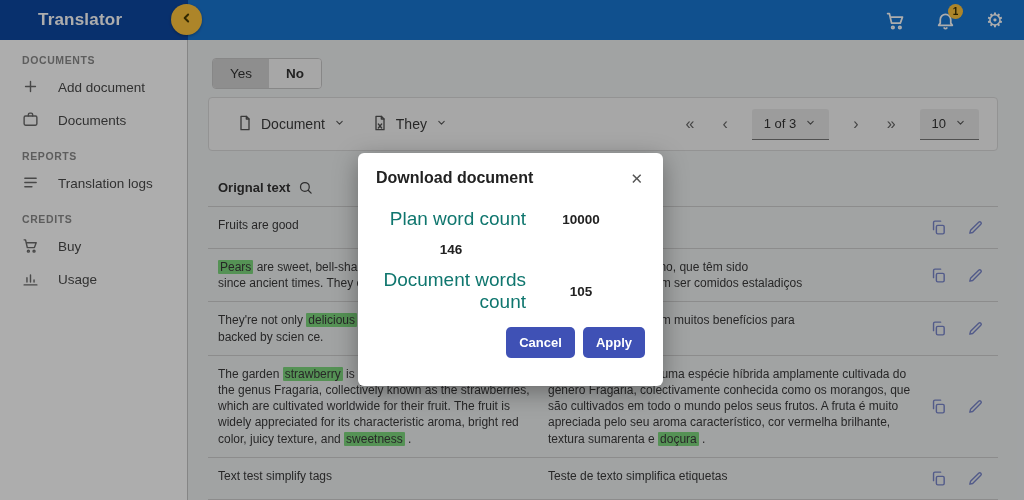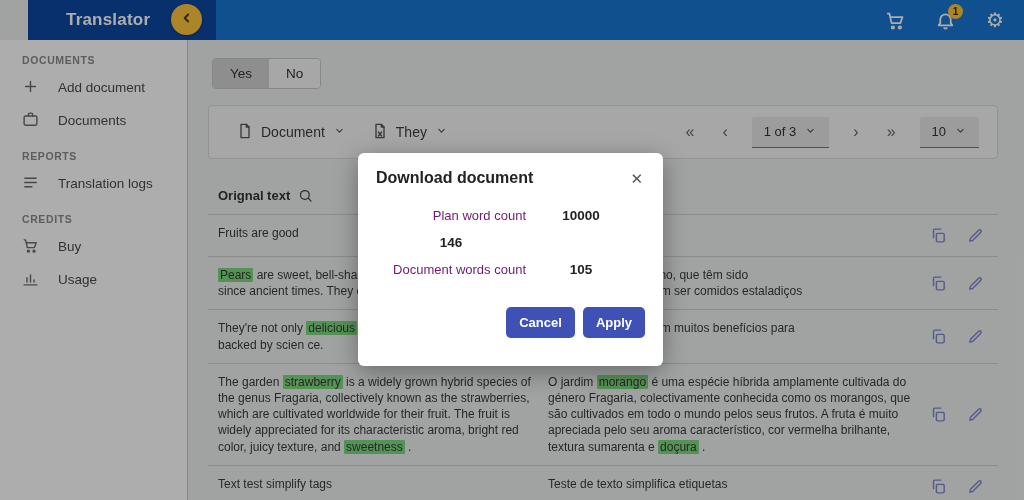--- a/index.html
+++ b/index.html
@@ -3,21 +3,21 @@
 <meta charset="utf-8">
 <style>
   * { margin:0; padding:0; box-sizing:border-box; }
   html,body { width:1024px; height:500px; }
   body {
     font-family:"Liberation Sans", sans-serif;
     position:relative; overflow:hidden;
     background:#eef0f1;
   }
   
-  .topbar { position:absolute; top:0; left:0; right:0; height:40px; background:var(--bar-right,#1976d2); z-index:5;margin-left:28px; }
+  .topbar { position:absolute; top:0; left:0; right:0; height:40px; background:var(--bar-right,#1976d2); z-index:5; }
   .topbar-left { position:absolute; top:0; left:0; width:188px; height:40px; background:var(--bar-left,#0d47a1); display:flex; align-items:center; }
   .app-title { color:#fff; font-size:17px; font-weight:bold; margin-left:38px; letter-spacing:.2px; }
   .fab { position:absolute; left:171px; top:4px; width:31px; height:31px; border-radius:50%;
          background:var(--amber,#ffc43d); border:none; display:flex; align-items:center; justify-content:center;
          color:#4a3b00; cursor:pointer; z-index:6; box-shadow:0 1px 3px rgba(0,0,0,.3); }
   .fab svg { width:14px; height:14px; }
   .topbar-icons { position:absolute; right:18px; top:0; height:40px; display:flex; align-items:center; gap:28px; }
   .tb-icon { color:#fff; width:22px; height:22px; position:relative; cursor:pointer; display:flex; align-items:center; justify-content:center; }
   .tb-icon svg { width:21px; height:21px; }
   .badge { position:absolute; top:-5px; right:-7px; min-width:15px; height:15px; border-radius:50%;
@@ -31,22 +31,22 @@
   .sb-ico { width:17px; height:17px; color:#6b6b6b; display:flex; align-items:center; justify-content:center; }
   .sb-ico svg { width:17px; height:17px; }
   .sb-label { font-size:13.5px; color:#4a4a4a; }
   
   .main { position:absolute; top:40px; left:189px; right:0; bottom:0; background:#eef0f1; z-index:1; }
   .controls { display:flex; align-items:center; gap:14px; margin:18px 0 0 23px; }
   .show-label { font-size:13.5px; font-weight:bold; color:#333; }
   .toggle { display:inline-flex; border:1px solid #c8c8c8; border-radius:4px; overflow:hidden; }
   .toggle button { font-family:inherit; border:none; font-size:13.5px; color:#333; padding:7px 17px; cursor:pointer; }
   .toggle .on  { background:#d2d2d2; }
-  .toggle .off { background:#f7f7f7; }
-  .toolbar { margin:16px 26px 0 19px; height:54px; background:#f6f6f6; border:1px solid #d9d9d9; border-radius:4px;
+  .toggle .off { background:#f7f7f7;font-weight:bold; }
+  .toolbar { margin:8px 26px 0 19px; height:54px; background:#f6f6f6; border:1px solid #d9d9d9; border-radius:4px;
              display:flex; align-items:center; padding:0 18px 0 28px; }
   .exp-btn { display:flex; align-items:center; gap:8px; background:none; border:none; font-family:inherit;
              font-size:14px; color:#3c3c3c; cursor:pointer; margin-right:26px; }
   .exp-btn svg { width:16px; height:16px; color:#555; }
   .caret svg { width:13px; height:13px; color:#555; }
   .pager { margin-left:auto; display:flex; align-items:center; gap:20px; }
   .pg-arrow { background:none; border:none; font-size:16px; color:#666; cursor:pointer; font-family:inherit; padding:2px 4px; }
   .pg-select { display:flex; align-items:center; gap:8px; background:#e6e6e6; border:none; border-bottom:1px solid #777;
                border-radius:3px 3px 0 0; padding:7px 12px; font-size:13px; color:#333; cursor:pointer; font-family:inherit; }
   
@@ -64,23 +64,23 @@
   .act-btn svg { width:17px; height:17px; }
   
   .overlay { position:absolute; inset:0; background:rgba(0,0,0,0.32); z-index:50; }
   .modal { position:absolute; left:358px; top:153px; width:305px; z-index:60; background:#fff; border-radius:6px;
            box-shadow:0 6px 24px rgba(0,0,0,.35); padding:16px 18px 28px 18px; }
   .modal-head { display:flex; align-items:flex-start; justify-content:space-between; }
   .modal-title { font-size:16px; font-weight:bold; color:#222; }
   .modal-close { background:none; border:none; font-size:15px; color:#555; cursor:pointer; line-height:1; padding:2px; font-family:inherit; }
   .modal-rows { margin-top:14px; }
   .m-row { display:grid; grid-template-columns:150px 110px; align-items:center; padding:6px 0; }
-  .m-label { font-size:13px; color:#701a75; text-align:right; }
+  .m-label { font-size:19px; color:#0f766e; text-align:right; }
   .m-value { font-size:13.5px; font-weight:bold; color:#222; text-align:center; }
-  .modal-actions { display:flex; justify-content:flex-end; gap:8px; margin-top:24px; }
+  .modal-actions { display:flex; justify-content:flex-end; gap:8px; margin-top:8px; }
   .m-btn { background:var(--accent,#3f51b5); color:#fff; border:none; border-radius:5px; font-family:inherit;
            font-size:13px; font-weight:bold; padding:8px 13px; cursor:pointer; }
 </style>
 </head>
 <body>
 
 <header class="topbar">
   <div class="topbar-left">
     <span class="app-title">Translator</span>
   </div>

